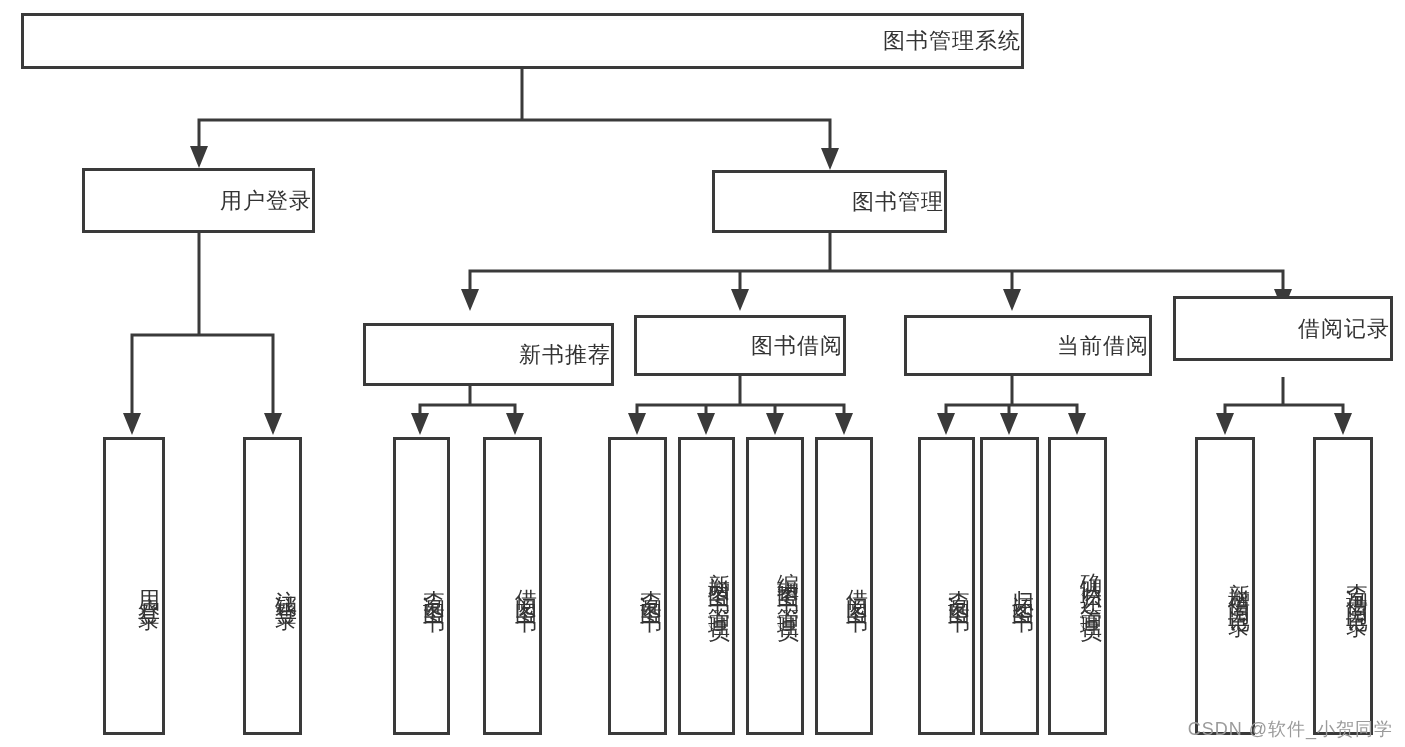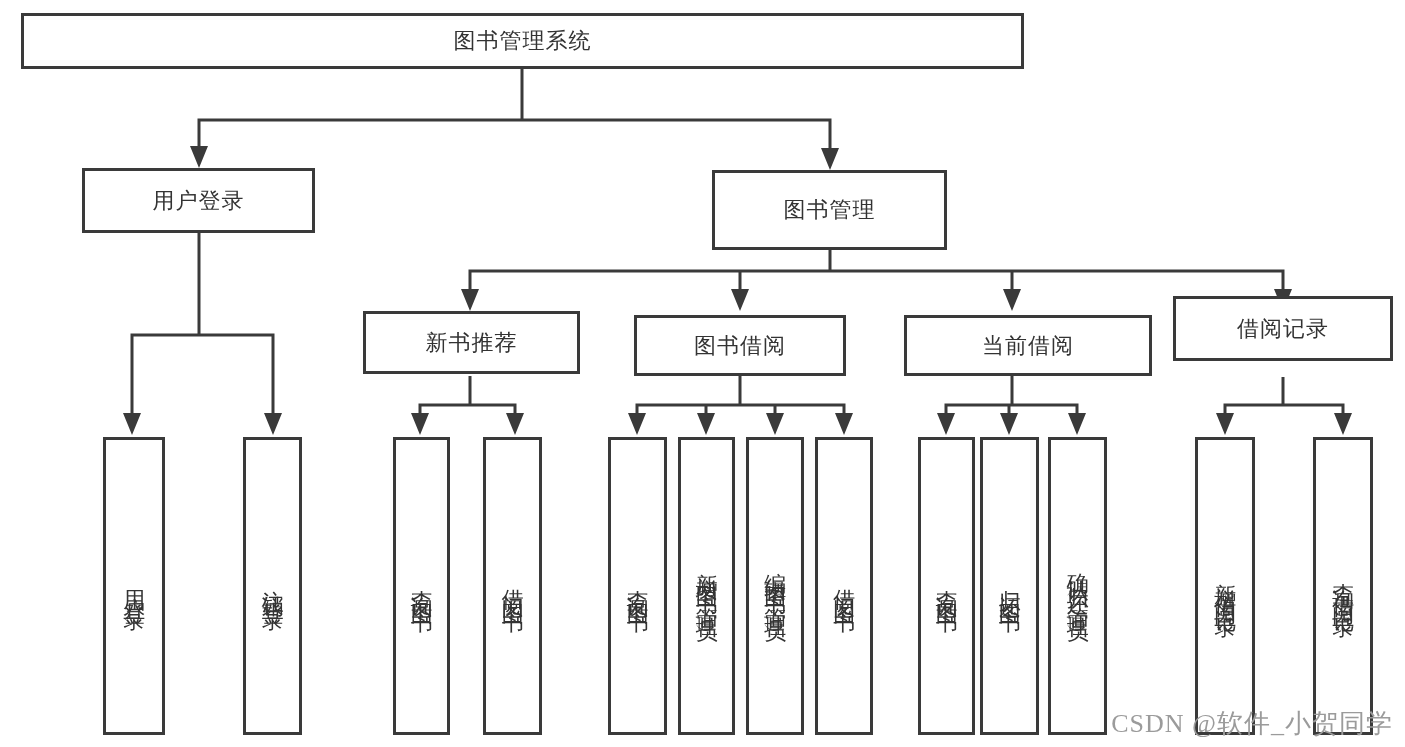--- a/index.html
+++ b/index.html
@@ -22,46 +22,45 @@
     height: 747px;
     z-index: 0;
   }
   .node {
     position: absolute;
     box-sizing: border-box;
     border: 3px solid #3a3a3a;
     background: #ffffff;
     display: flex;
     align-items: center;
-    justify-content: center;
+    justify-content: flex-end;
     color: #333333;
     z-index: 1;
   }
   .node .lbl {
     font-size: 22px;
     letter-spacing: 1px;
     white-space: nowrap;
   }
   .node.tall .lbl {
     writing-mode: vertical-lr;
     white-space: normal;
     letter-spacing: 7px;
     font-size: 22px;
     line-height: 1.2;
     max-height: 288px;
   }
   .watermark {
     position: absolute;
     right: 12px;
     bottom: 6px;
-    font-size: 26px;
+    font-size: 18px;
     color: #9b9b9b;
     letter-spacing: 1px;
     z-index: 2;
-    font-family: Liberation Serif, serif;
   }
 </style>
 </head>
 <body>
 
 <div id="stage">
 
   <svg id="wires" viewBox="0 0 1405 747" xmlns="http://www.w3.org/2000/svg">
     <path fill="none" stroke="#3a3a3a" stroke-width="3" d="
       M522,69 V121.5
@@ -95,25 +94,25 @@
       M1334,413 L1352,413 L1343,435 Z"></path>
   </svg>
 
   <div class="node" style="left:21px;top:13px;width:1003px;height:56px">
     <span class="lbl">图书管理系统</span>
   </div>
 
   <div class="node" style="left:82px;top:168px;width:233px;height:65px">
     <span class="lbl">用户登录</span>
   </div>
-  <div class="node" style="left:712px;top:170px;width:235px;height:80px">
+  <div class="node" style="left:712px;top:170px;width:235px;height:63px">
     <span class="lbl">图书管理</span>
   </div>
 
-  <div class="node" style="left:363px;top:311px;width:217px;height:63px">
+  <div class="node" style="left:363px;top:323px;width:251px;height:63px">
     <span class="lbl">新书推荐</span>
   </div>
   <div class="node" style="left:634px;top:315px;width:212px;height:61px">
     <span class="lbl">图书借阅</span>
   </div>
   <div class="node" style="left:904px;top:315px;width:248px;height:61px">
     <span class="lbl">当前借阅</span>
   </div>
   <div class="node" style="left:1173px;top:296px;width:220px;height:65px">
     <span class="lbl">借阅记录</span>

